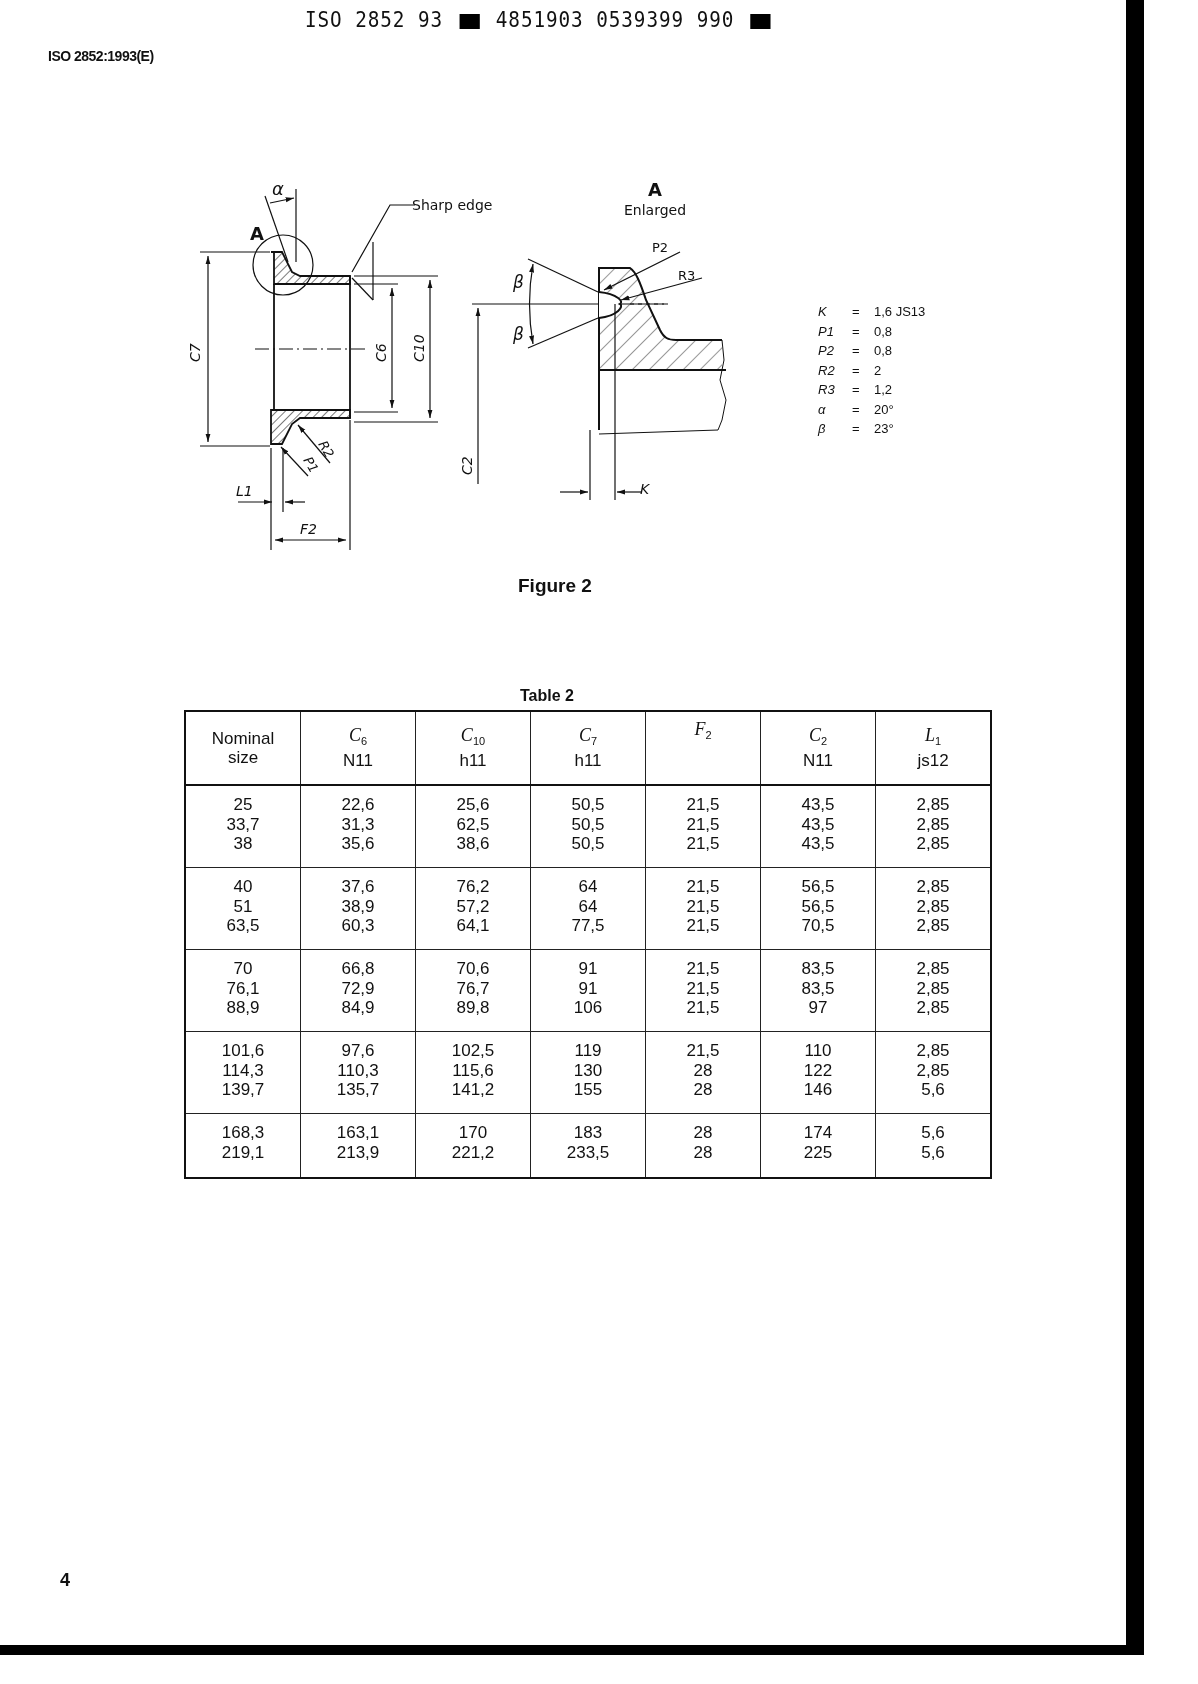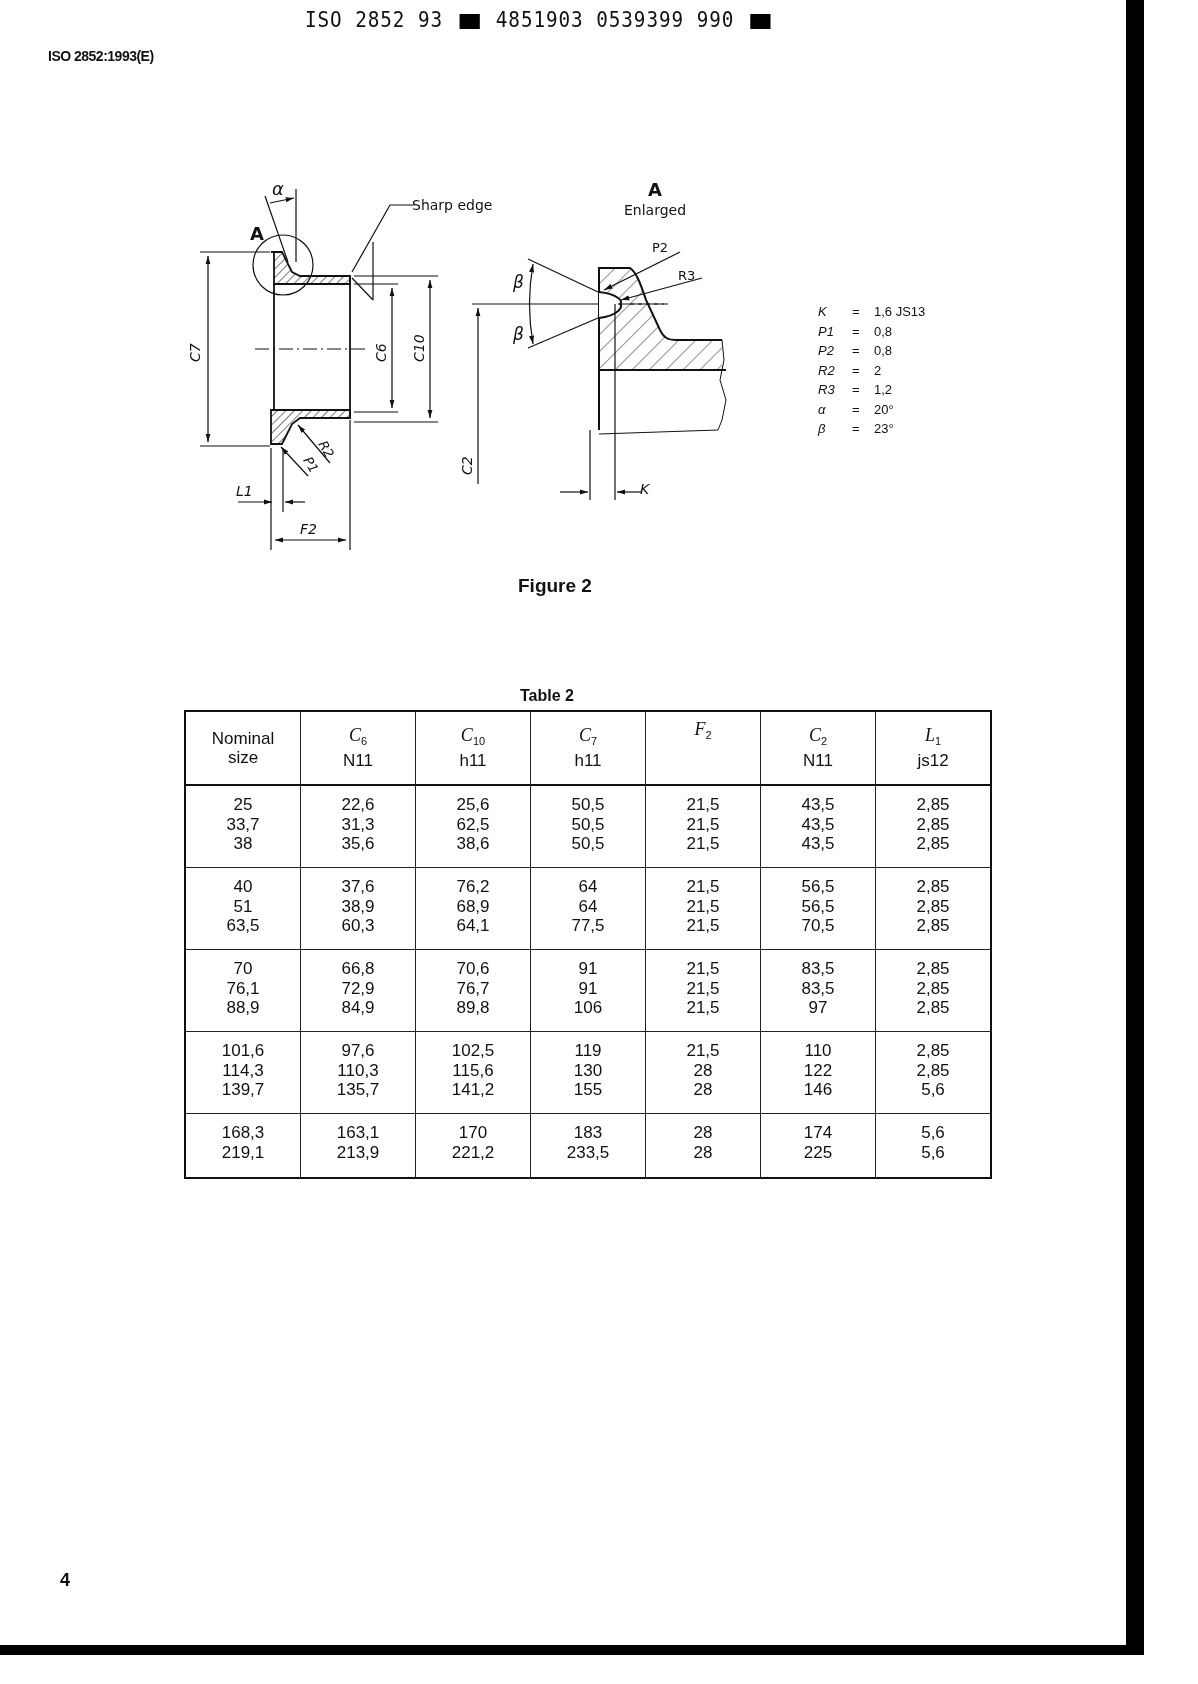--- a/index.html
+++ b/index.html
@@ -262,21 +262,21 @@
           <span class="line">51</span>
           <span class="line">63,5</span>
         </td>
         <td>
           <span class="line">37,6</span>
           <span class="line">38,9</span>
           <span class="line">60,3</span>
         </td>
         <td>
           <span class="line">76,2</span>
-          <span class="line">68,9</span>
+          <span class="line">57,2</span>
           <span class="line">64,1</span>
         </td>
         <td>
           <span class="line">64</span>
           <span class="line">64</span>
           <span class="line">77,5</span>
         </td>
         <td>
           <span class="line">21,5</span>
           <span class="line">21,5</span>

